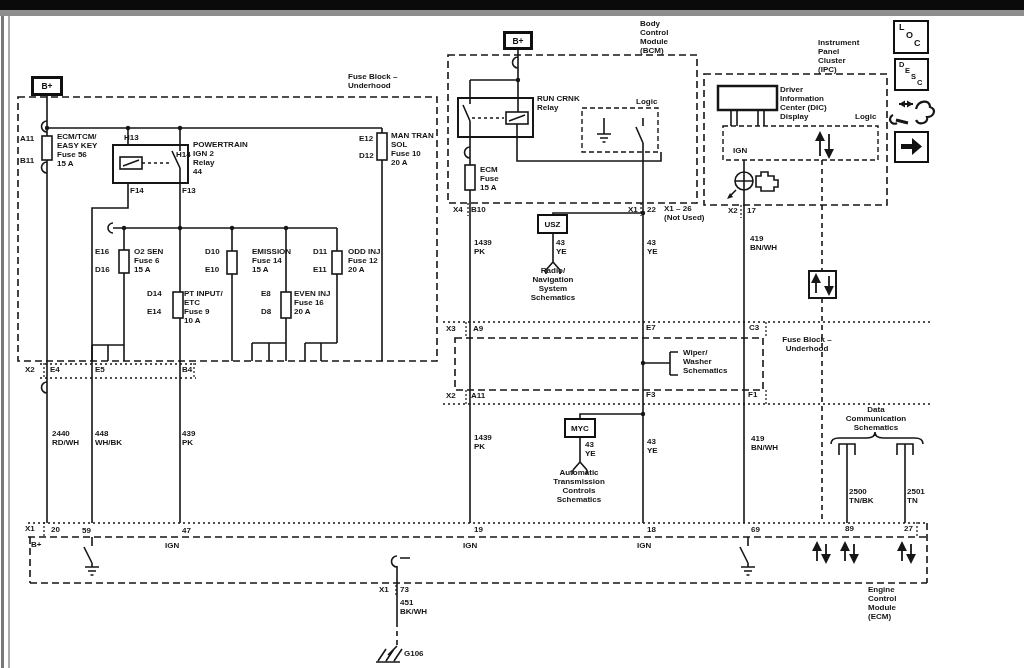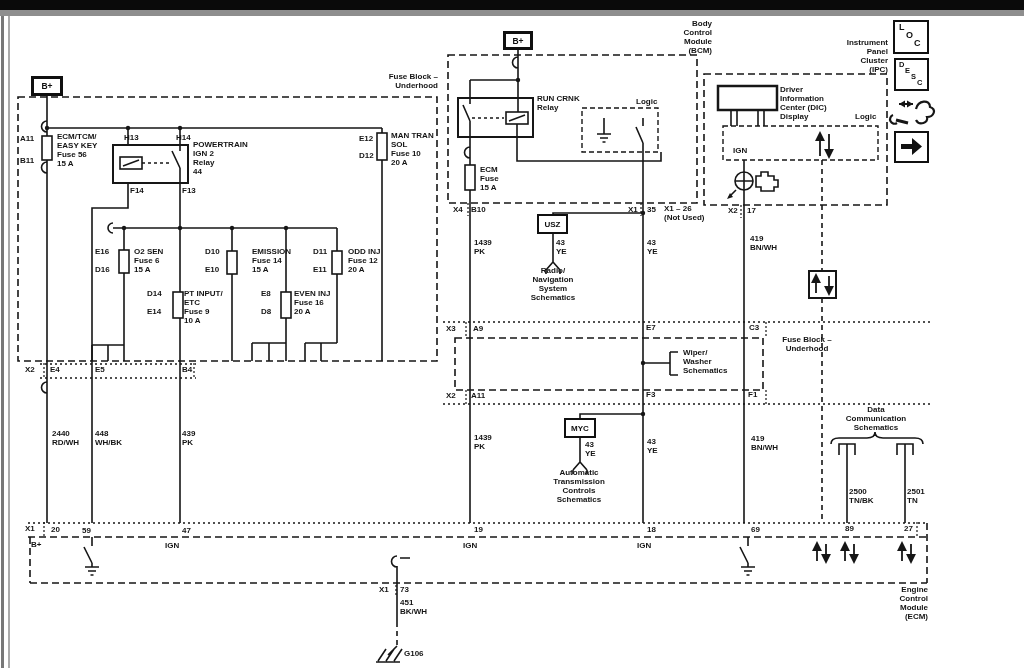--- a/index.html
+++ b/index.html
@@ -1,20 +1,20 @@
 <!DOCTYPE html>
 <html><head>
 <meta charset="utf-8">
 <style>
   html,body{margin:0;padding:0;background:#fff;}
   #stage{position:relative;width:1024px;height:668px;background:#ffffff;overflow:hidden;
          font-family:"Liberation Sans",sans-serif;}
   .lbl{position:absolute;font-weight:bold;font-size:8px;line-height:9px;color:#141414;
        white-space:pre-line;letter-spacing:0;}
-  .r{text-align:right;}
+  .r{}
   .c{text-align:center;}
   .pbox{position:absolute;box-sizing:border-box;border:3px solid #101010;background:#fff;
         display:flex;align-items:center;justify-content:center;font-weight:bold;font-size:8.5px;
         color:#101010;}
   .sbox{border-width:2px;font-size:8px;}
   .ibox{position:absolute;box-sizing:border-box;border:2px solid #101010;background:#fff;}
   .icon-letter{position:absolute;font-weight:bold;color:#101010;font-size:9px;line-height:9px;}
   .icon-letter.sm{font-size:7.5px;line-height:8px;}
   .chrome{position:absolute;}
   svg{position:absolute;left:0;top:0;}
@@ -195,21 +195,21 @@
   <div class="lbl r" style="left:348px;top:72px;width:90px">Fuse Block –
 Underhood</div>
   <div class="pbox" style="left:31px;top:76px;width:32px;height:20px">B+</div>
   <div class="lbl" style="left:20px;top:134px">A11</div>
   <div class="lbl" style="left:20px;top:156px">B11</div>
   <div class="lbl" style="left:57px;top:132px">ECM/TCM/
 EASY KEY
 Fuse 56
 15 A</div>
   <div class="lbl" style="left:124px;top:133px">H13</div>
-  <div class="lbl" style="left:176px;top:133px">H14</div>
+  <div class="lbl" style="left:176px;top:150px">H14</div>
   <div class="lbl" style="left:193px;top:140px">POWERTRAIN
 IGN 2
 Relay
 44</div>
   <div class="lbl" style="left:130px;top:186px">F14</div>
   <div class="lbl" style="left:182px;top:186px">F13</div>
   <div class="lbl" style="left:359px;top:134px">E12</div>
   <div class="lbl" style="left:359px;top:151px">D12</div>
   <div class="lbl" style="left:391px;top:131px">MAN TRAN
 SOL
@@ -261,21 +261,21 @@
   <div class="pbox" style="left:503px;top:31px;width:30px;height:19px">B+</div>
   <div class="lbl" style="left:537px;top:94px">RUN CRNK
 Relay</div>
   <div class="lbl" style="left:636px;top:97px">Logic</div>
   <div class="lbl" style="left:480px;top:165px">ECM
 Fuse
 15 A</div>
   <div class="lbl" style="left:453px;top:205px">X4</div>
   <div class="lbl" style="left:471px;top:205px">B10</div>
   <div class="lbl" style="left:628px;top:205px">X1</div>
-  <div class="lbl" style="left:647px;top:205px">35</div>
+  <div class="lbl" style="left:647px;top:205px">22</div>
   <div class="lbl" style="left:664px;top:204px">X1 – 26
 (Not Used)</div>
   <div class="lbl" style="left:474px;top:238px">1439
 PK</div>
   <div class="lbl" style="left:556px;top:238px">43
 YE</div>
   <div class="lbl" style="left:647px;top:238px">43
 YE</div>
   <div class="pbox sbox" style="left:537px;top:214px;width:31px;height:20px">USZ</div>
   <div class="lbl c" style="left:516px;top:266px;width:74px">Radio/

